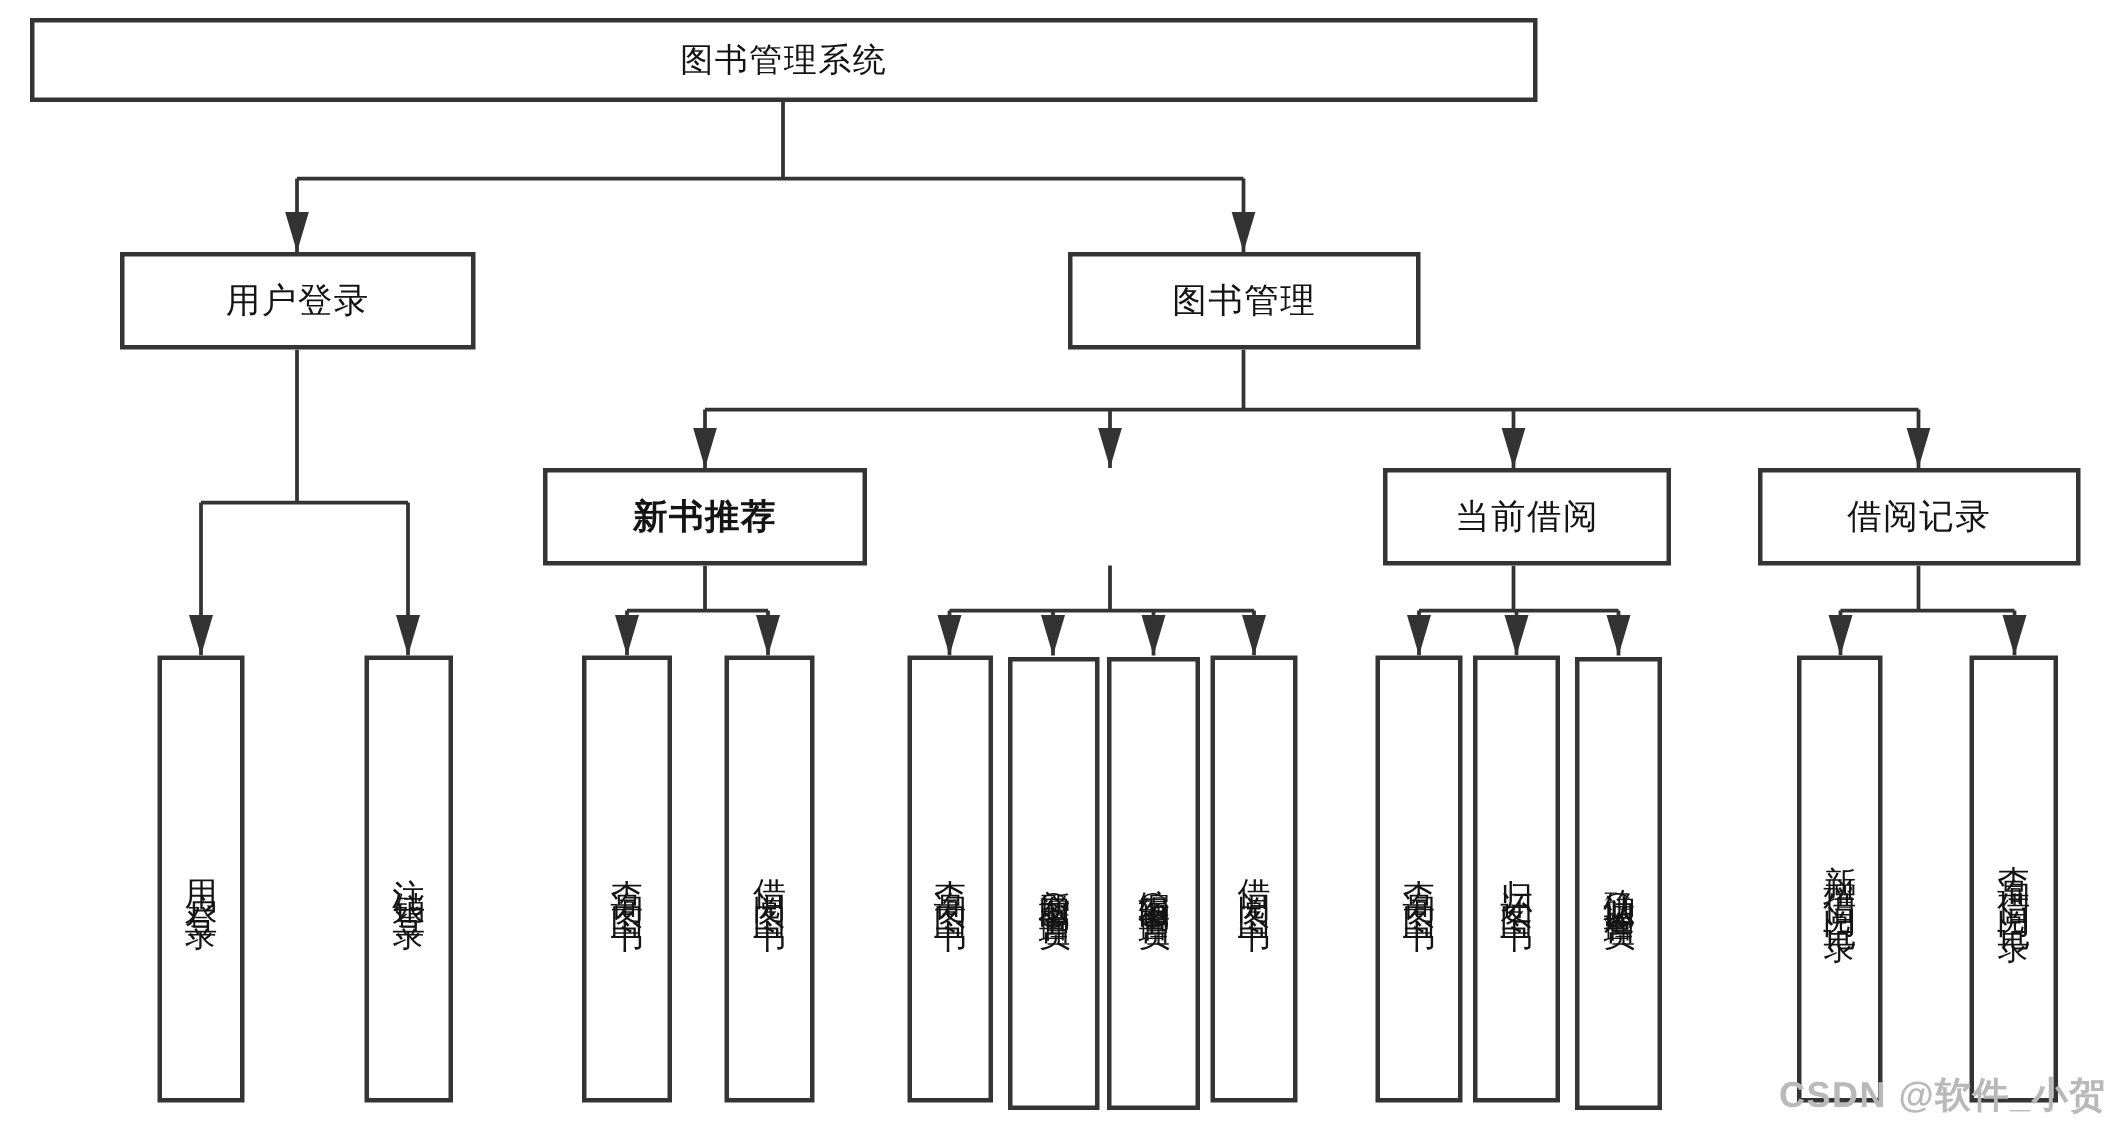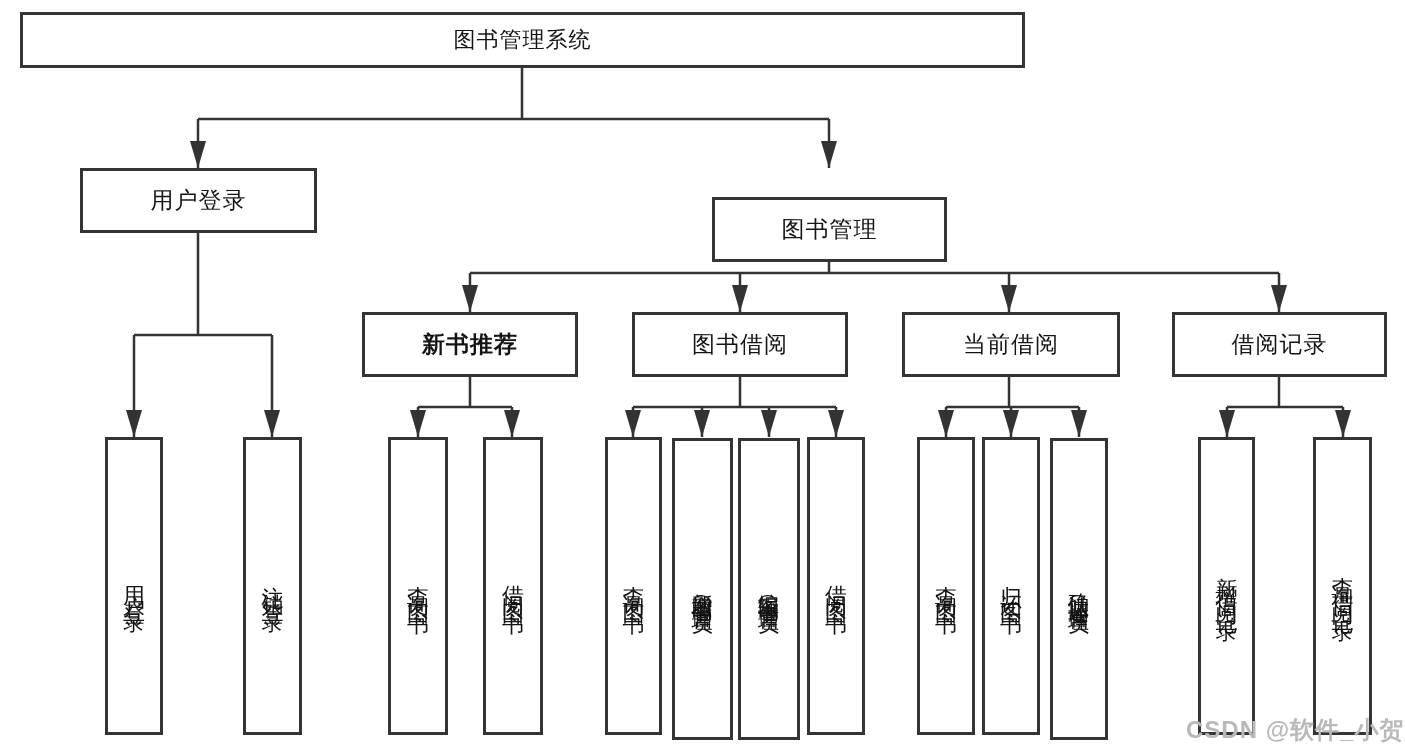--- a/index.html
+++ b/index.html
@@ -98,31 +98,28 @@
     </g>
   </svg>
 
   <div class="node hnode root" style="left:20px; top:12px; width:1005px; height:56px;">
     <span>图书管理系统</span>
   </div>
 
   <div class="node hnode" style="left:80px; top:168px; width:237px; height:65px;">
     <span>用户登录</span>
   </div>
-  <div class="node hnode" style="left:712px; top:168px; width:235px; height:65px;margin-top:29px;">
+  <div class="node hnode" style="left:712px; top:168px; width:235px; height:65px;">
     <span>图书管理</span>
   </div>
 
   <div class="node hnode" style="left:362px; top:312px; width:216px; height:65px;font-weight:bold;">
     <span>新书推荐</span>
   </div>
-  <div class="node hnode" style="left:632px; top:312px; width:216px; height:65px;">
-    <span>图书借阅</span>
-  </div>
-  <div class="node hnode" style="left:902px; top:312px; width:218px; height:65px;">
+  <div class="node hnode" style="left:922px; top:312px; width:192px; height:65px;">
     <span>当前借阅</span>
   </div>
   <div class="node hnode" style="left:1172px; top:312px; width:215px; height:65px;">
     <span>借阅记录</span>
   </div>
 
   <div class="node leaf" style="left:105px; top:437px; width:58px; height:298px;">
     <span>用户登录</span>
   </div>
   <div class="node leaf" style="left:243px; top:437px; width:59px; height:298px;">

